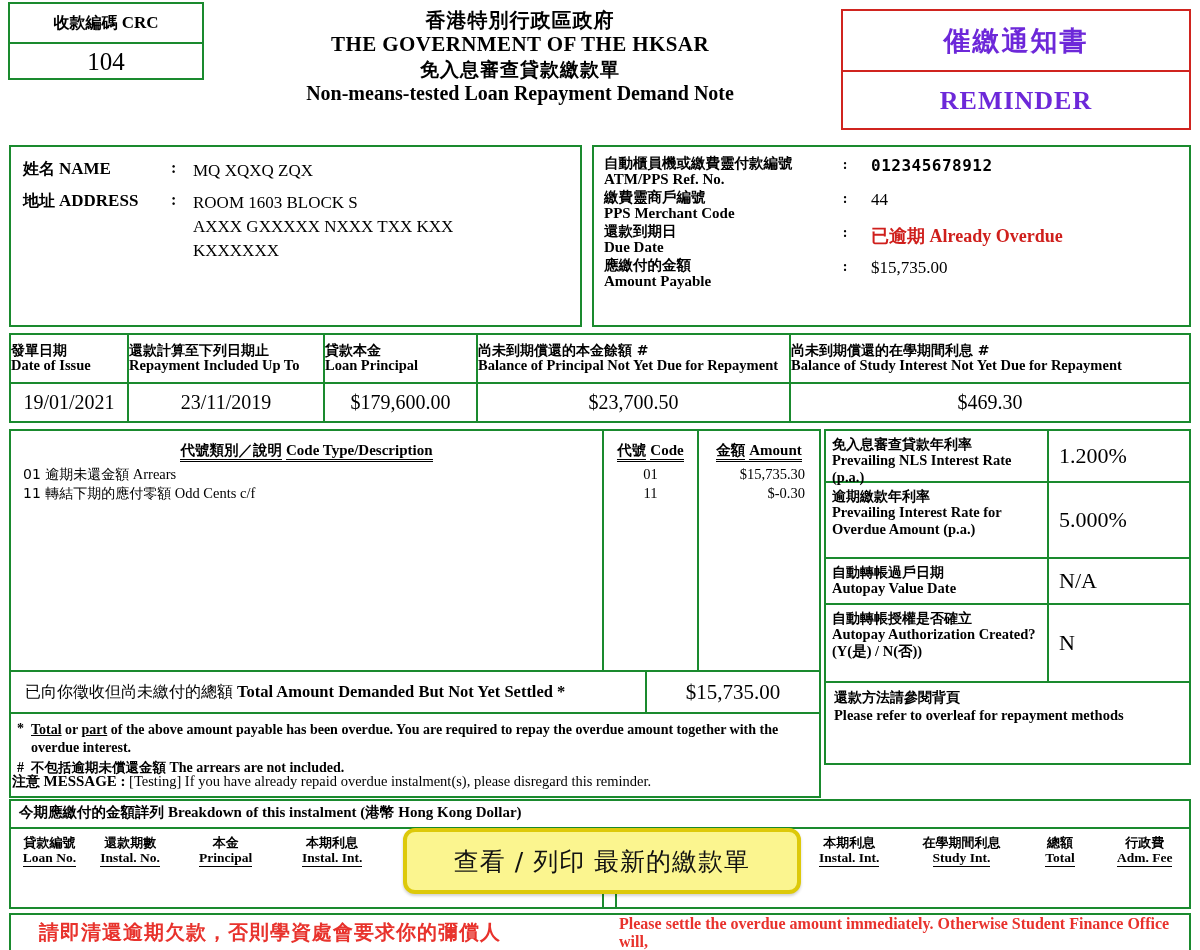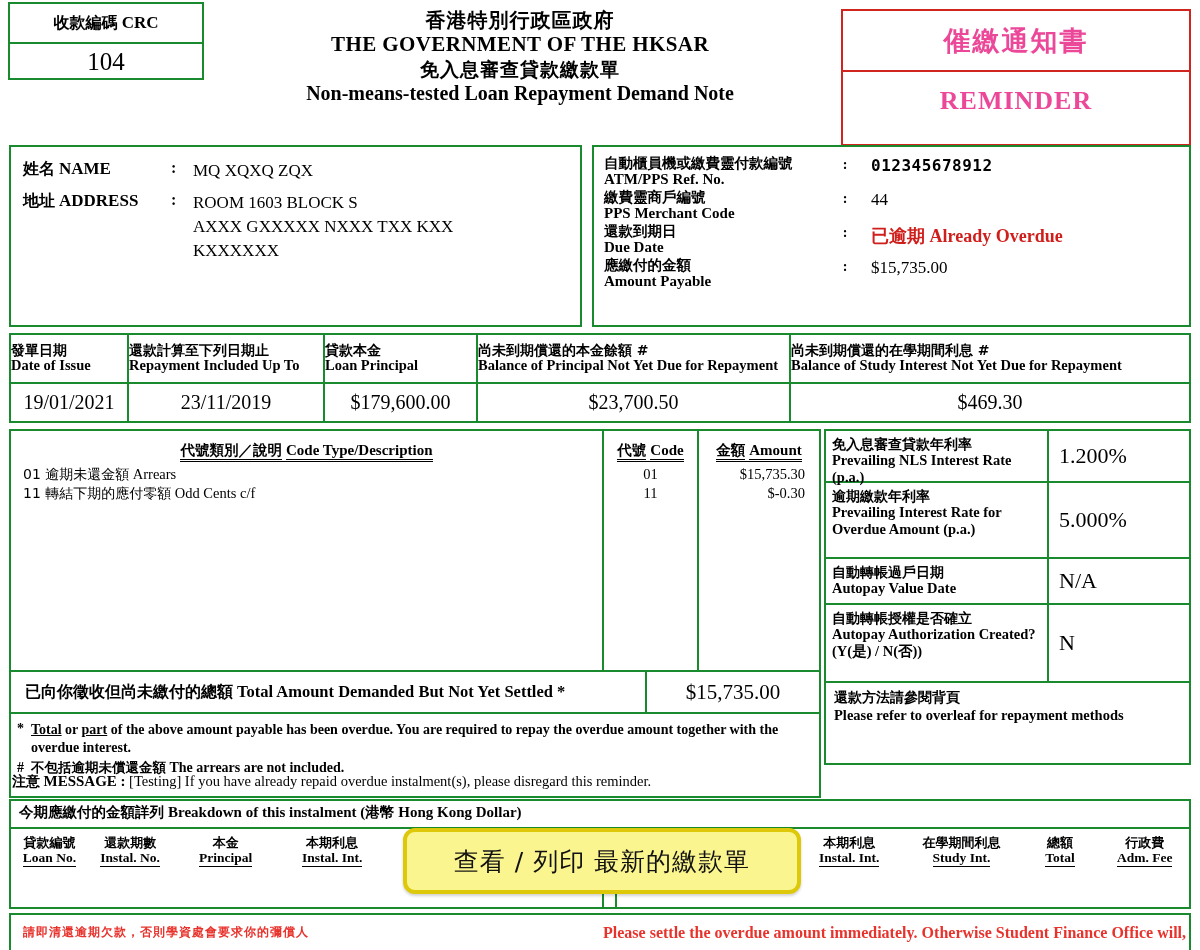--- a/index.html
+++ b/index.html
@@ -20,21 +20,21 @@
   .crc-label .l-cn{font-family:"DejaVu Sans","Liberation Sans",sans-serif;font-weight:700;font-size:16px;}
   .crc-label .l-en{font-family:"Liberation Serif",serif;font-weight:700;font-size:17px;}
   .crc-num{font-size:25px;font-family:"Liberation Serif",serif;}
 
   .title{position:absolute;left:250px;top:8px;width:540px;text-align:center;line-height:1.22;}
   .title .t-cn{font-family:"DejaVu Sans","Liberation Sans",sans-serif;font-weight:700;font-size:20px;letter-spacing:1px;}
   .title .t-en{font-family:"Liberation Serif",serif;font-weight:700;font-size:21px;letter-spacing:.4px;}
   .title .t-cn2{font-family:"DejaVu Sans","Liberation Sans",sans-serif;font-weight:700;font-size:19px;letter-spacing:1px;}
   .title .t-en2{font-family:"Liberation Serif",serif;font-weight:700;font-size:20px;}
 
-  .rembox{position:absolute;right:9px;top:9px;width:350px;height:137px;border:2px solid #d0241f;box-sizing:border-box;color:#ec4899;}
+  .rembox{position:absolute;right:9px;top:9px;width:350px;height:121px;border:2px solid #d0241f;box-sizing:border-box;color:#6d28d9;}
   .rembox .r1{height:59px;border-bottom:2px solid #d0241f;display:flex;align-items:center;justify-content:center;}
   .rembox .r2{height:58px;display:flex;align-items:center;justify-content:center;}
   .rem-cn{font-family:"DejaVu Sans","Liberation Sans",sans-serif;font-weight:700;font-size:27px;letter-spacing:2px;}
   .rem-en{font-family:"Liberation Serif",serif;font-weight:700;font-size:26px;letter-spacing:1px;}
 
   
   .row2{position:absolute;left:0;top:145px;width:1200px;height:184px;}
   .namebox{position:absolute;left:9px;top:0;width:573px;height:182px;border:2px solid #1a8a2e;box-sizing:border-box;padding:12px 0 0 12px;}
   .nb-line{display:flex;align-items:flex-start;margin-bottom:2px;}
   .nb-lab{width:148px;font-size:16px;}
@@ -76,21 +76,21 @@
   .mh .e{font-family:"Liberation Serif",serif;font-weight:700;font-size:15px;}
   .mrow{height:19px;font-size:14px;display:flex;align-items:center;}
   .ml-desc .mrow{padding-left:12px;}
   .ml-desc .mrow .c{font-family:"DejaVu Sans","Liberation Sans",sans-serif;font-weight:400;font-size:14px;}
   .ml-desc .mrow .e{font-family:"Liberation Serif",serif;font-size:14.5px;}
   .ml-code .mrow{justify-content:center;font-family:"Liberation Serif",serif;font-size:14.5px;}
   .ml-amt .mrow{justify-content:flex-end;padding-right:14px;font-family:"Liberation Serif",serif;font-size:14.5px;}
 
   .totalrow{position:absolute;left:0;top:241px;width:812px;height:44px;border:2px solid #1a8a2e;box-sizing:border-box;display:flex;align-items:center;}
   .tr-lab{flex:1;padding-left:14px;}
-  .tr-lab .c{font-family:"DejaVu Sans","Liberation Sans",sans-serif;font-weight:700;font-size:16px;}
+  .tr-lab .c{font-family:"DejaVu Sans","Liberation Sans",sans-serif;font-weight:400;font-size:16px;}
   .tr-lab .e{font-family:"Liberation Serif",serif;font-weight:700;font-size:16.5px;}
   .tr-val{width:172px;border-left:2px solid #1a8a2e;height:100%;display:flex;align-items:center;justify-content:center;font-family:"Liberation Serif",serif;font-size:21px;}
 
   .footnote{position:absolute;left:0;top:283px;width:812px;height:86px;border:2px solid #1a8a2e;box-sizing:border-box;padding:6px 8px 0 6px;}
   .fn-l{display:flex;align-items:flex-start;line-height:1.3;}
   .fn-m{width:14px;flex:0 0 14px;font-family:"Liberation Serif",serif;font-weight:700;font-size:14px;}
   .fn-t{flex:1;font-size:13.5px;}
   .fn-t .c{font-family:"DejaVu Sans","Liberation Sans",sans-serif;font-weight:700;font-size:13.5px;}
   .fn-t .e{font-family:"Liberation Serif",serif;font-weight:700;font-size:14px;}
   .u{text-decoration:underline;}
@@ -118,21 +118,21 @@
   .bd-title .e{font-family:"Liberation Serif",serif;font-weight:700;font-size:15px;}
   .bd-head{display:flex;padding-top:6px;}
   .bdh{display:flex;flex-direction:column;align-items:center;line-height:1.18;}
   .bdh .c{font-family:"DejaVu Sans","Liberation Sans",sans-serif;font-weight:700;font-size:13px;}
   .bdh .e{font-family:"Liberation Serif",serif;font-weight:700;font-size:13.5px;border-bottom:1px solid #000;}
   .bd-sep{position:absolute;left:591px;top:26px;width:2px;height:82px;background:#1a8a2e;}
   .bd-sep2{position:absolute;left:604px;top:26px;width:2px;height:82px;background:#1a8a2e;}
 
   
   .redbar{position:absolute;left:9px;top:913px;width:1182px;height:37px;border:2px solid #1a8a2e;border-bottom:none;box-sizing:border-box;display:flex;align-items:center;color:#e8322c;}
-  .rb-cn{width:580px;padding-left:12px;font-family:"DejaVu Sans","Liberation Sans",sans-serif;font-weight:700;font-size:12px;letter-spacing:1px;}
+  .rb-cn{width:580px;padding-left:28px;font-family:"DejaVu Sans","Liberation Sans",sans-serif;font-weight:700;font-size:20px;letter-spacing:1px;}
   .rb-en{flex:1;font-family:"Liberation Serif",serif;font-weight:700;font-size:16px;}
 
   
   .yellow{
     position:absolute;left:403px;top:828px;width:398px;height:66px;
     background:#fbf58f;border:4px solid #ddc90a;border-radius:12px;
     box-sizing:border-box;display:flex;align-items:center;justify-content:center;
     box-shadow:0 2px 3px rgba(0,0,0,.18);
   }
   .yellow span{font-family:"DejaVu Sans","Liberation Sans",sans-serif;font-weight:400;font-size:25px;color:#111;letter-spacing:1px;}

